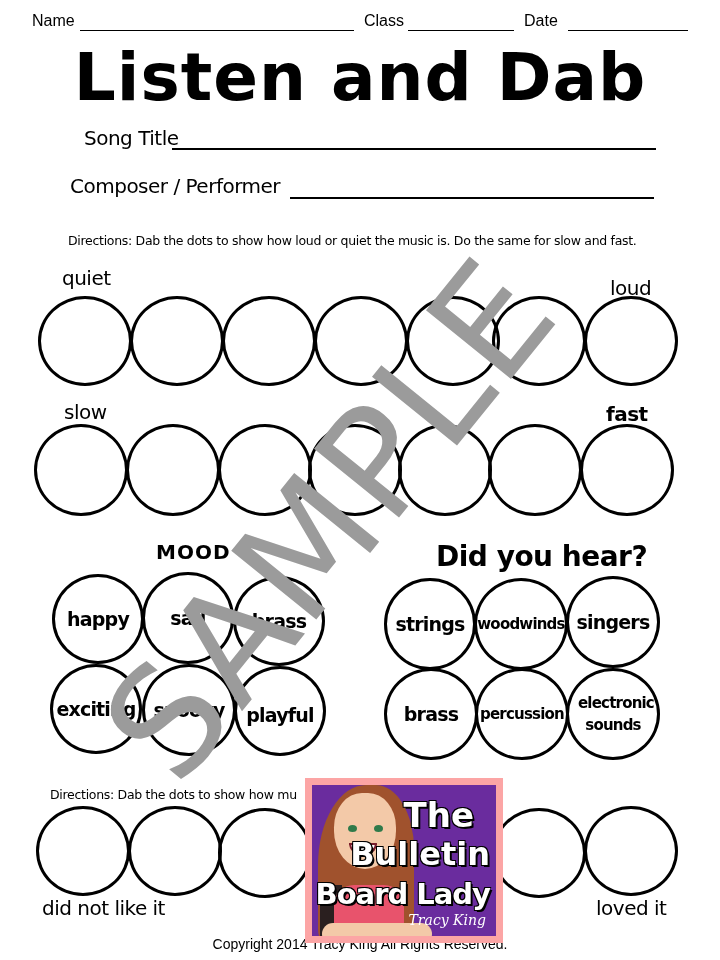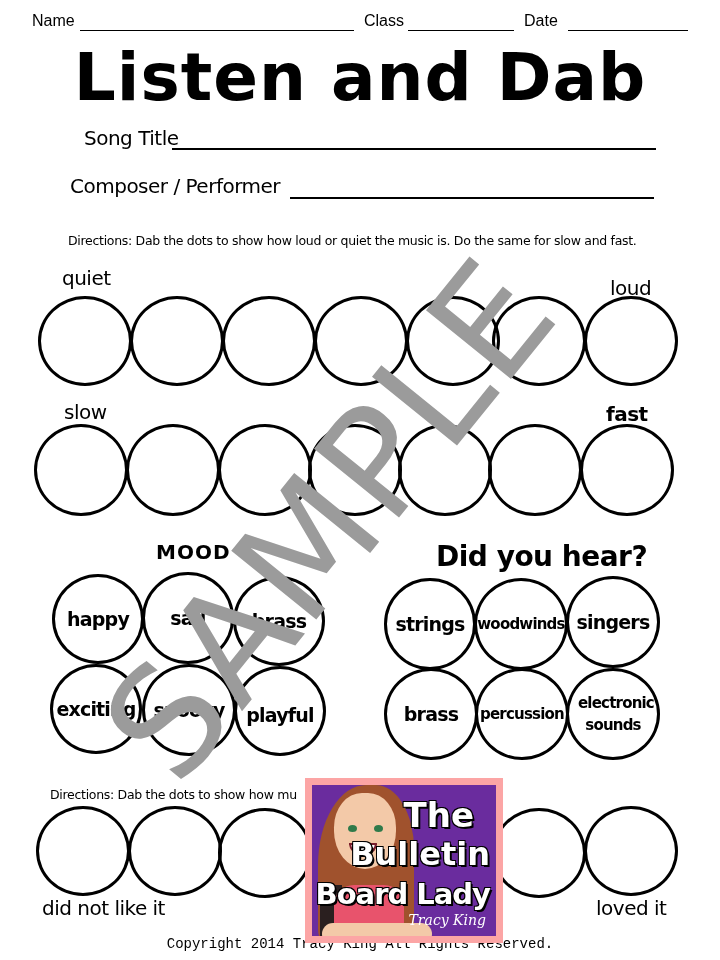--- a/index.html
+++ b/index.html
@@ -18,21 +18,21 @@
   .logo { position:absolute; left:305px; top:778px; width:198px; height:165px; background:#6a2c9e; border:7px solid #fca5a5; box-sizing:border-box; overflow:hidden; }
   .logo .face { position:absolute; left:22px; top:8px; width:62px; height:76px; background:#f3c9a8; border-radius:45% 45% 50% 50%; }
   .logo .hair { position:absolute; left:6px; top:0px; width:96px; height:160px; background:#a0522d; border-radius:50% 40% 10% 10%; }
   .logo .shirt { position:absolute; left:22px; top:100px; width:70px; height:62px; background:#e8536c; border-radius:20px 20px 0 0; }
   .logo .cardigan { position:absolute; left:8px; top:100px; width:22px; height:62px; background:#2a1f1f; }
   .logo .arm { position:absolute; left:10px; top:138px; width:110px; height:22px; background:#f3c9a8; border-radius:12px; }
   .logo .eye { position:absolute; width:9px; height:7px; background:#2f7a4a; border-radius:50%; top:40px; }
   .logo .smile { position:absolute; left:37px; top:58px; width:28px; height:12px; background:#fff; border-radius:0 0 14px 14px; border:2px solid #7a1d2c; box-sizing:border-box; }
   .logo .ltext { position:absolute; right:6px; color:#fff; font-family:"DejaVu Sans", sans-serif; font-weight:bold; text-shadow: 2px 2px 0 #000, -1px -1px 0 #000, 1px -1px 0 #000, -1px 1px 0 #000; }
   .logo .sig { position:absolute; right:10px; bottom:8px; color:#fff; font-family:"DejaVu Serif", serif; font-style:italic; font-size:14px; }
-  .copyright { position:absolute; left:0; width:720px; top:936px; text-align:center; font-family:Liberation Mono, monospace; font-size:14px; }
+  .copyright { position:absolute; left:0; width:720px; top:936px; text-align:center; font-family:Liberation Sans, sans-serif; font-size:14px; }
 </style>
 </head>
 <body>
 
 <span class="abs hdr" style="left:32px;">Name</span>
 <div class="line" style="left:80px; top:30px; width:274px;"></div>
 <span class="abs hdr" style="left:364px;">Class</span>
 <div class="line" style="left:408px; top:30px; width:106px;"></div>
 <span class="abs hdr" style="left:524px;">Date</span>
 <div class="line" style="left:568px; top:30px; width:120px;"></div>

